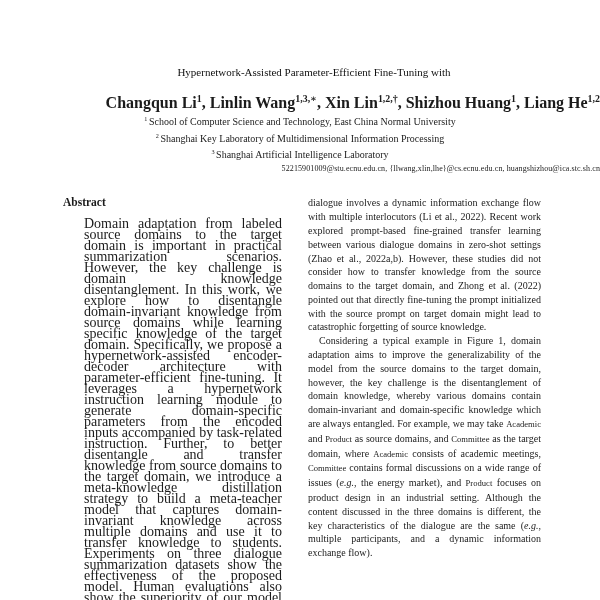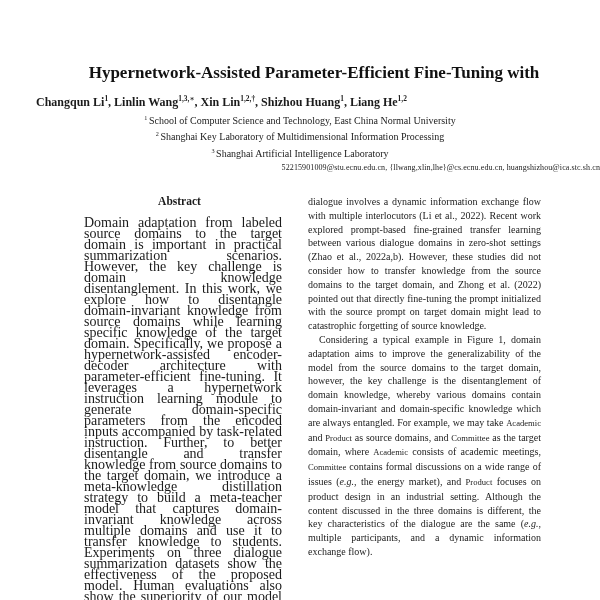--- a/index.html
+++ b/index.html
@@ -13,33 +13,32 @@
     height: 600px;
     overflow: hidden;
     background: #ffffff;
     color: #1b1b1b;
     font-family: "Liberation Serif", "DejaVu Serif", serif;
     -webkit-font-smoothing: antialiased;
   }
   .title {
     margin-top: 64px;
     text-align: center;
-    font-weight: bold;
-    font-size: 17px;
+    font-weight: normal;
+    font-size: 11px;
     line-height: 17px;
     color: #111111;
     padding-left: 28px;
   }
   .authors {
     margin-top: 11px;
-    text-align: left;
+    text-align: right;
     font-weight: bold;
-    font-size: 12px;
+    font-size: 16px;
     line-height: 14px;
-    margin-left: 36px;
   }
   .authors sup, .affil sup {
     font-size: 0.62em;
     font-weight: normal;
   }
   .authors sup { font-weight: bold; }
   .affils {
     margin-top: 2px;
     text-align: center;
     font-size: 10px;
@@ -55,21 +54,21 @@
   .columns {
     display: flex;
     margin: 22px 59px 0 63px;
     gap: 12px;
   }
   .col {
     width: 233px;
     text-align: justify;
   }
   .abstract-heading {
-    text-align: center;
+    text-align: left;
     font-weight: bold;
     font-size: 11.5px;
     margin-bottom: 10px;
   }
   .abstract-body {
     padding-left: 21px;
     padding-right: 14px;
     font-size: 14px;
     line-height: 11px;
     hyphens: auto;

